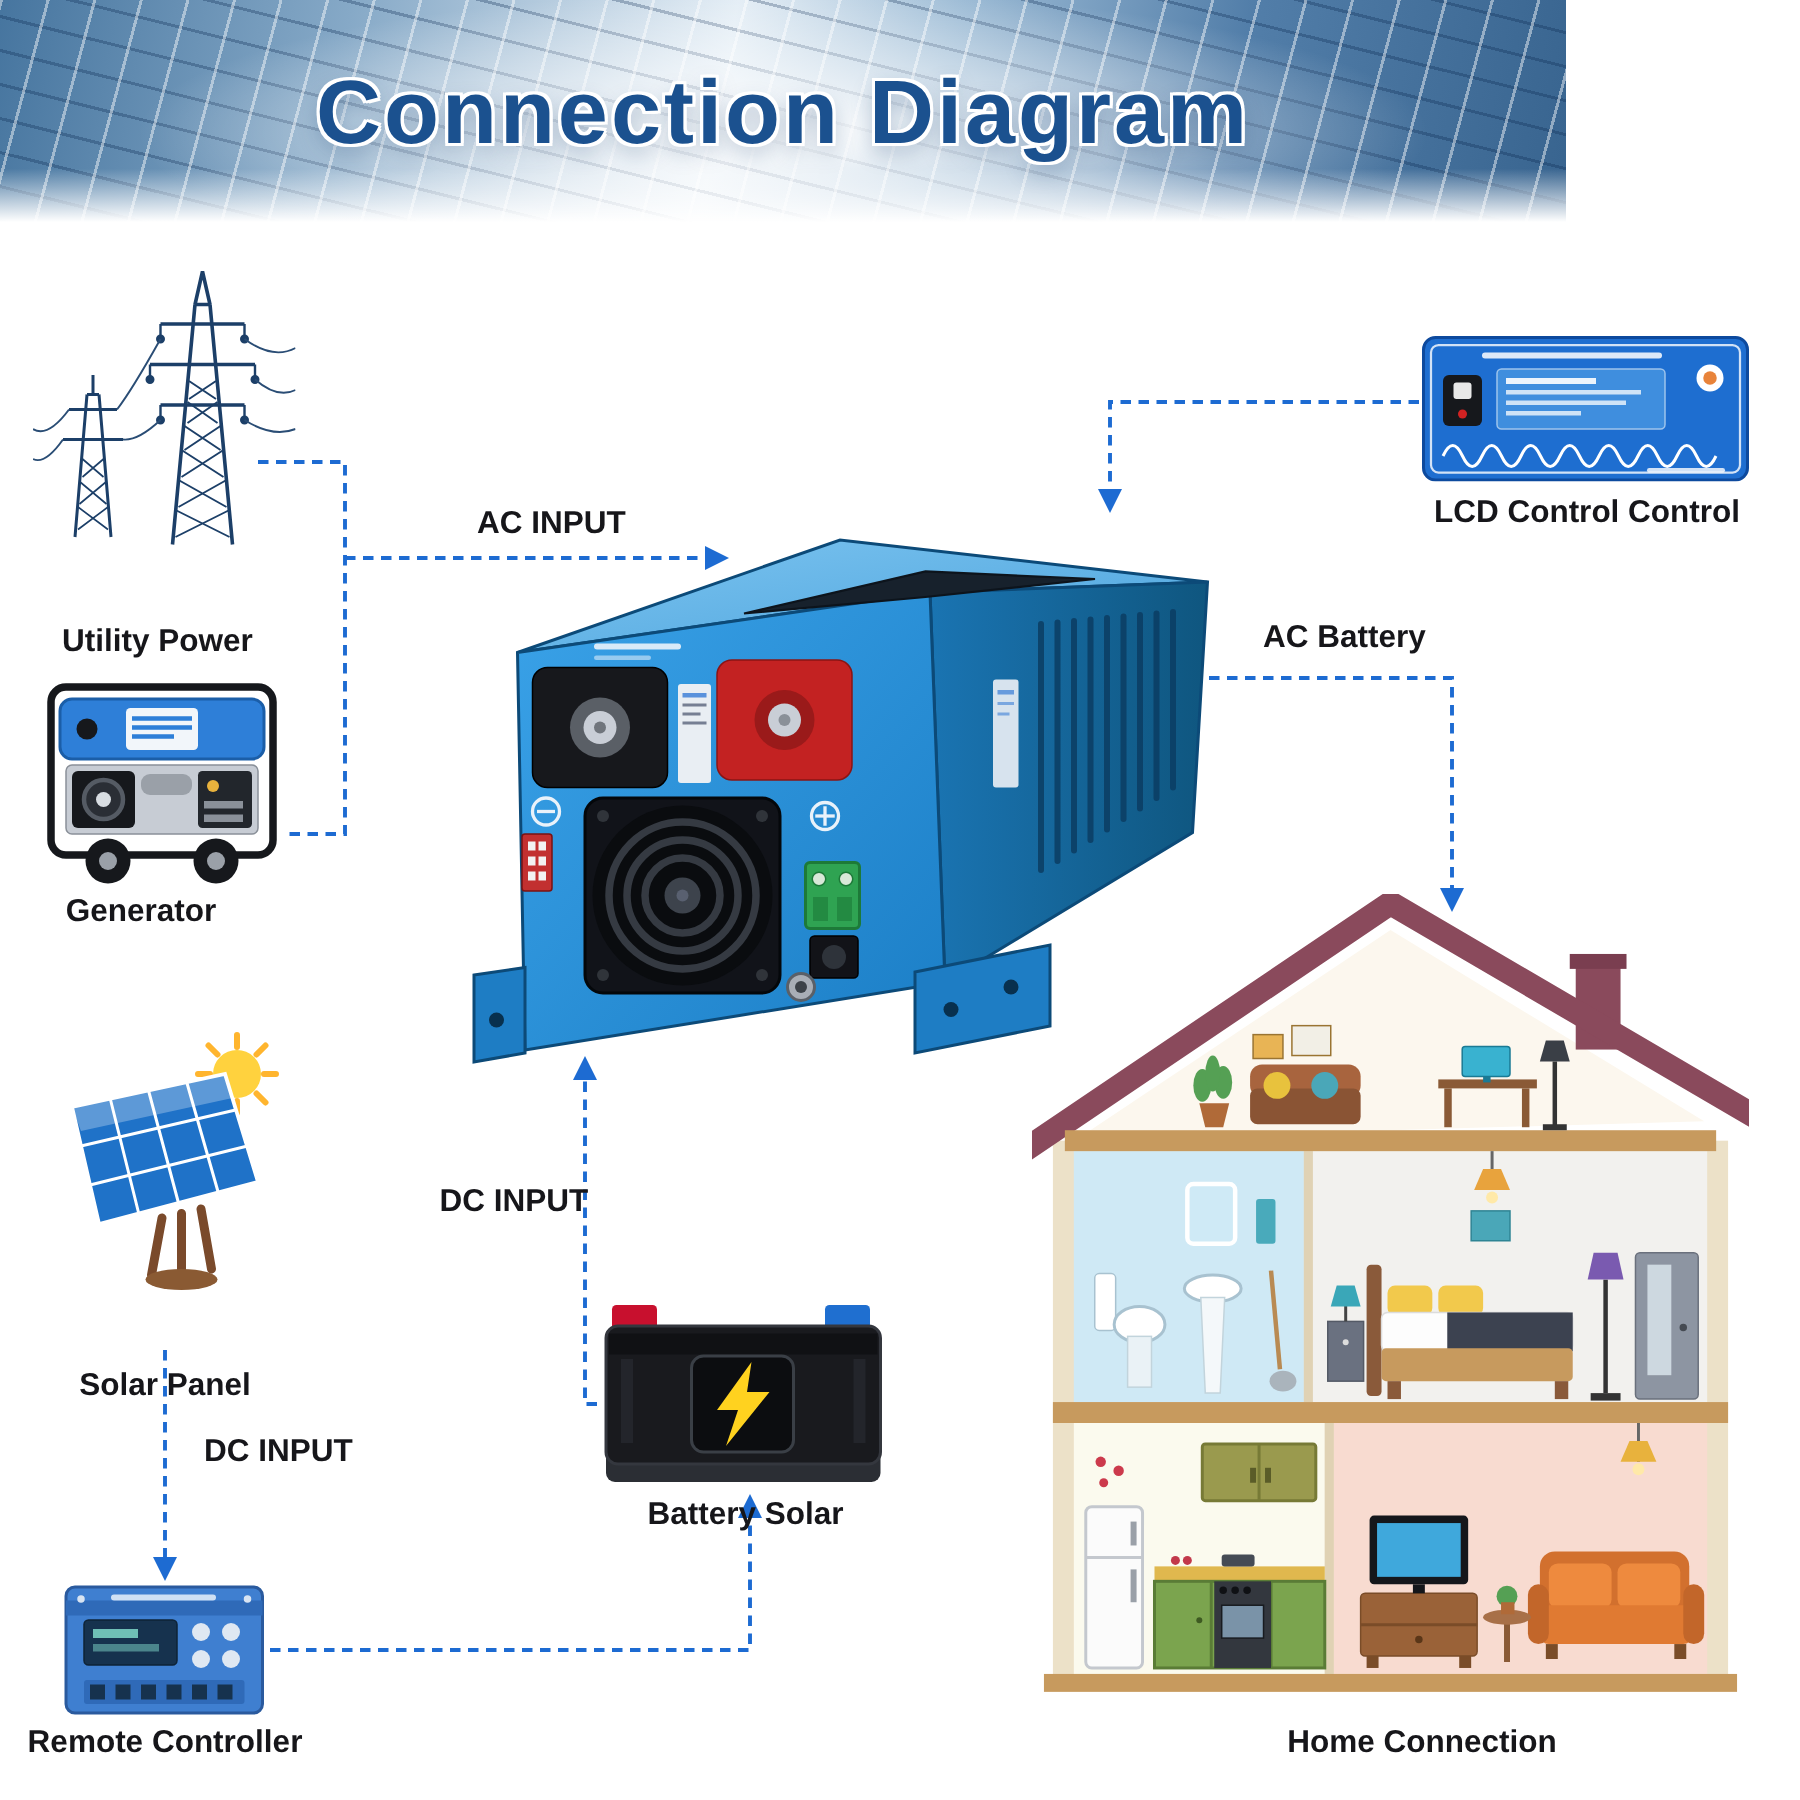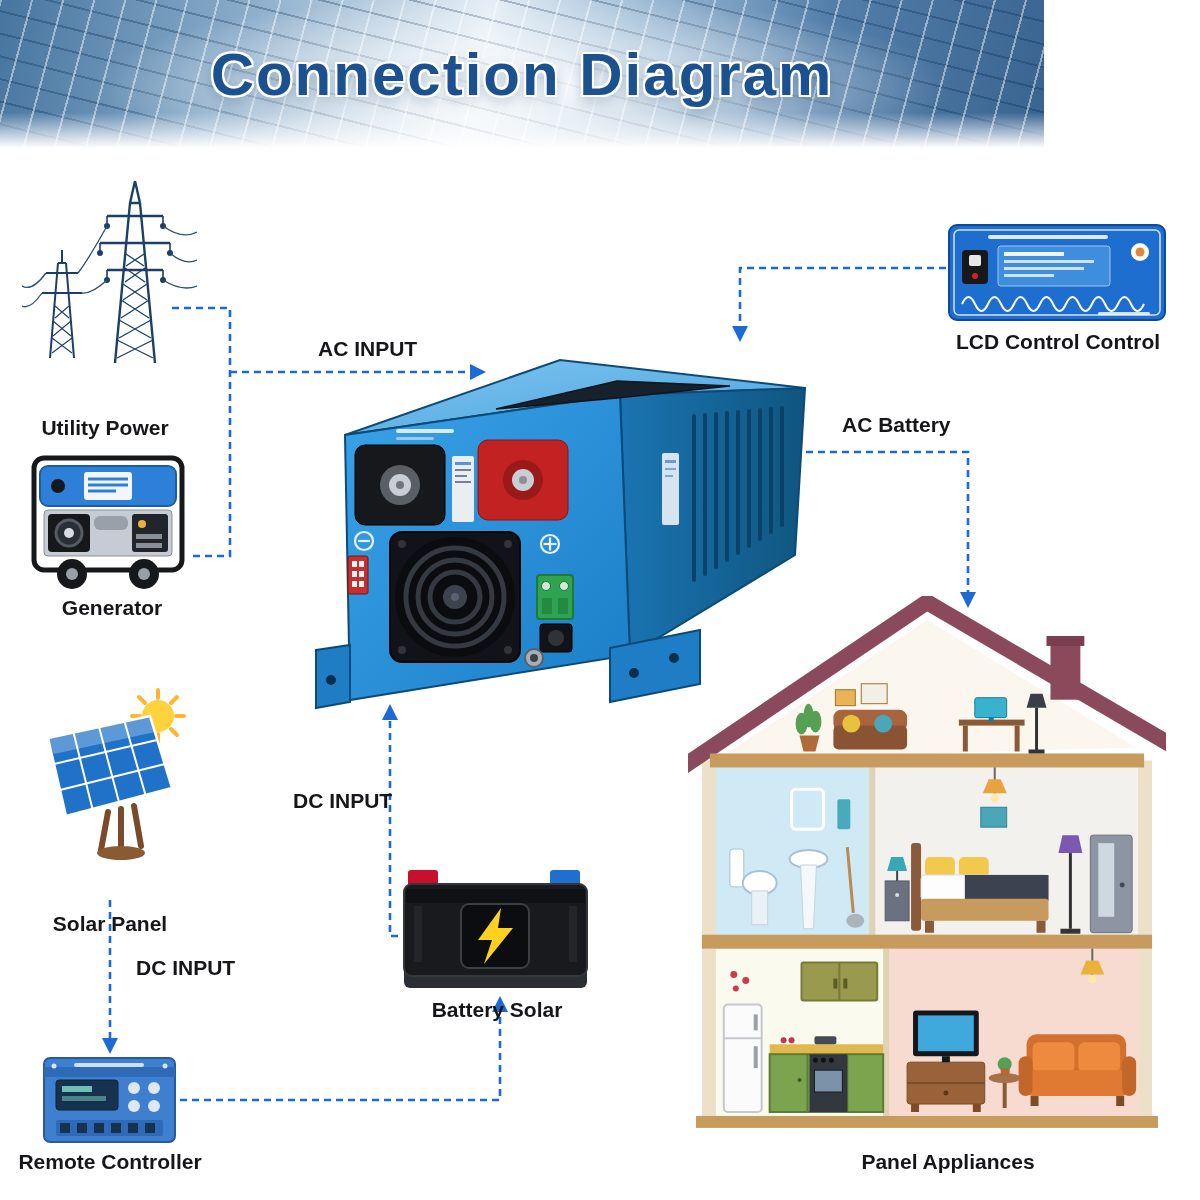--- a/index.html
+++ b/index.html
@@ -123,21 +123,21 @@
       <rect x="104" y="62" width="36" height="38" rx="3" fill="#22262c"></rect>
       <circle cx="114" cy="72" r="4" fill="#e8b23d"></circle>
       <rect x="108" y="82" width="26" height="5" fill="#8a9099"></rect>
       <rect x="108" y="91" width="26" height="5" fill="#8a9099"></rect>
       <circle cx="44" cy="122" r="15" fill="#16181c"></circle>
         <circle cx="44" cy="122" r="6" fill="#9aa0a8"></circle>
       <circle cx="116" cy="122" r="15" fill="#16181c"></circle>
         <circle cx="116" cy="122" r="6" fill="#9aa0a8"></circle>
     </svg>
   </div>
-  <div class="lbl" style="left:22px; top:596px; width:180px;">Generator</div>
+  <div class="lbl" style="left:4px; top:596px; width:180px;">Generator</div>
 
   <div class="comp" style="left:38px; top:686px;">
     <svg width="155" height="180" viewBox="0 0 155 180">
       <g>
         <g stroke="#ffb52e" stroke-width="4" stroke-linecap="round">
           <path d="M120 12 L120 4 M120 48 L120 56 M102 30 L94 30 M138 30 L146 30 M107 17 L101 11 M133 17 L139 11 M107 43 L101 49 M133 43 L139 49"></path>
         </g>
         <circle cx="120" cy="30" r="16" fill="#ffd23e"></circle>
       </g>
       <polygon points="10,52 112,30 134,102 28,130" fill="#1f72c8" stroke="#ffffff" stroke-width="2.5"></polygon>
@@ -450,20 +450,20 @@
       <rect x="332" y="462" width="14" height="40" rx="7" fill="#c2662a"></rect>
       <rect x="436" y="462" width="14" height="40" rx="7" fill="#c2662a"></rect>
       <rect x="344" y="502" width="8" height="10" fill="#7a4c28"></rect>
         <rect x="430" y="502" width="8" height="10" fill="#7a4c28"></rect>
       <rect x="316" y="484" width="4" height="30" fill="#8a5a36"></rect>
       <ellipse cx="318" cy="484" rx="16" ry="5" fill="#a87048"></ellipse>
       <circle cx="318" cy="470" r="7" fill="#55a054"></circle>
       <rect x="314" y="474" width="9" height="8" fill="#b06a38"></rect>
     </svg>
   </div>
-  <div class="lbl" style="left:828px; top:1150px; width:240px;">Panel Appliances</div>
+  <div class="lbl" style="left:828px; top:1150px; width:240px;">Home Connection</div>
 
   <div class="connlbl" style="left:318px; top:337px;text-align:right;">AC INPUT</div>
   <div class="connlbl" style="left:842px; top:413px;">AC Battery</div>
   <div class="connlbl" style="left:293px; top:789px;">DC INPUT</div>
   <div class="connlbl" style="left:136px; top:956px;">DC INPUT</div>
 
 </div>
 
 </body></html>

